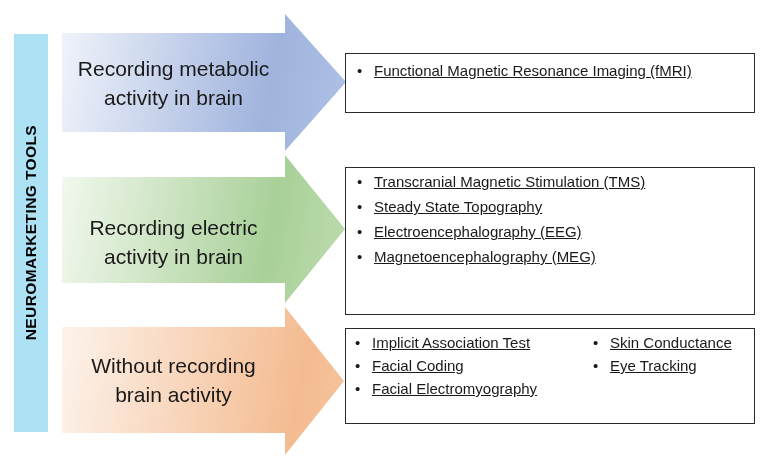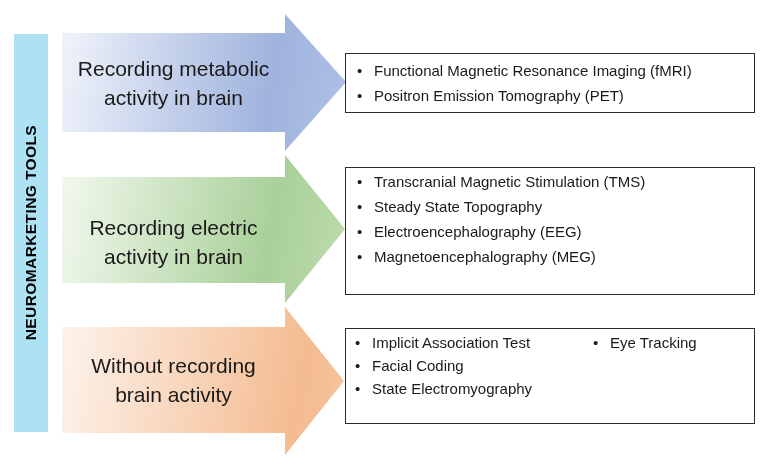--- a/index.html
+++ b/index.html
@@ -52,23 +52,23 @@
   }
   .arrow-3 .arrow-label{top:20px;height:106px;}
 
   
   .toolbox{
     position:absolute;left:345px;width:410px;
     background:#ffffff;border:1.5px solid var(--box-border,#2b2b2b);
     box-sizing:border-box;
   }
   .box-1{top:53px;height:60px;}
-  .box-2{top:167px;height:128px;}
+  .box-2{top:167px;height:148px;}
   .box-3{top:328px;height:96px;}
-  ul.tools{margin:0;padding:0;list-style:none;}
+  ul.tools{margin:0;padding:0;list-style:none;text-decoration:underline;}
   .tools li{
     position:relative;padding-left:28px;
     font-size:15px;line-height:25px;color:#1a1a1a;
     white-space:nowrap;
   }
   .tools li::before{content:"\2022";position:absolute;left:11px;}
   .box-1 ul.tools{padding-top:4px;}
   .box-2 ul.tools{padding-top:1px;}
   .box-3 .tools li{line-height:23px;padding-left:26px;}
   .box-3 .tools li::before{left:9px;}
@@ -95,37 +95,37 @@
   </div>
 
   <div class="arrow arrow-3">
     <div class="arrow-label">Without recording
 brain activity</div>
   </div>
 
   <div class="toolbox box-1">
     <ul class="tools">
       <li>Functional Magnetic Resonance Imaging (fMRI)</li>
-      <li>Positron Emission Tomography (PET)</li>
     </ul>
   </div>
 
   <div class="toolbox box-2">
     <ul class="tools">
       <li>Transcranial Magnetic Stimulation (TMS)</li>
       <li>Steady State Topography</li>
       <li>Electroencephalography (EEG)</li>
       <li>Magnetoencephalography (MEG)</li>
     </ul>
   </div>
 
   <div class="toolbox box-3">
     <ul class="tools col-1">
       <li>Implicit Association Test</li>
       <li>Facial Coding</li>
-      <li>State Electromyography</li>
+      <li>Facial Electromyography</li>
     </ul>
     <ul class="tools col-2">
+      <li>Skin Conductance</li>
       <li>Eye Tracking</li>
     </ul>
   </div>
 
 </div>
 
 </body></html>

